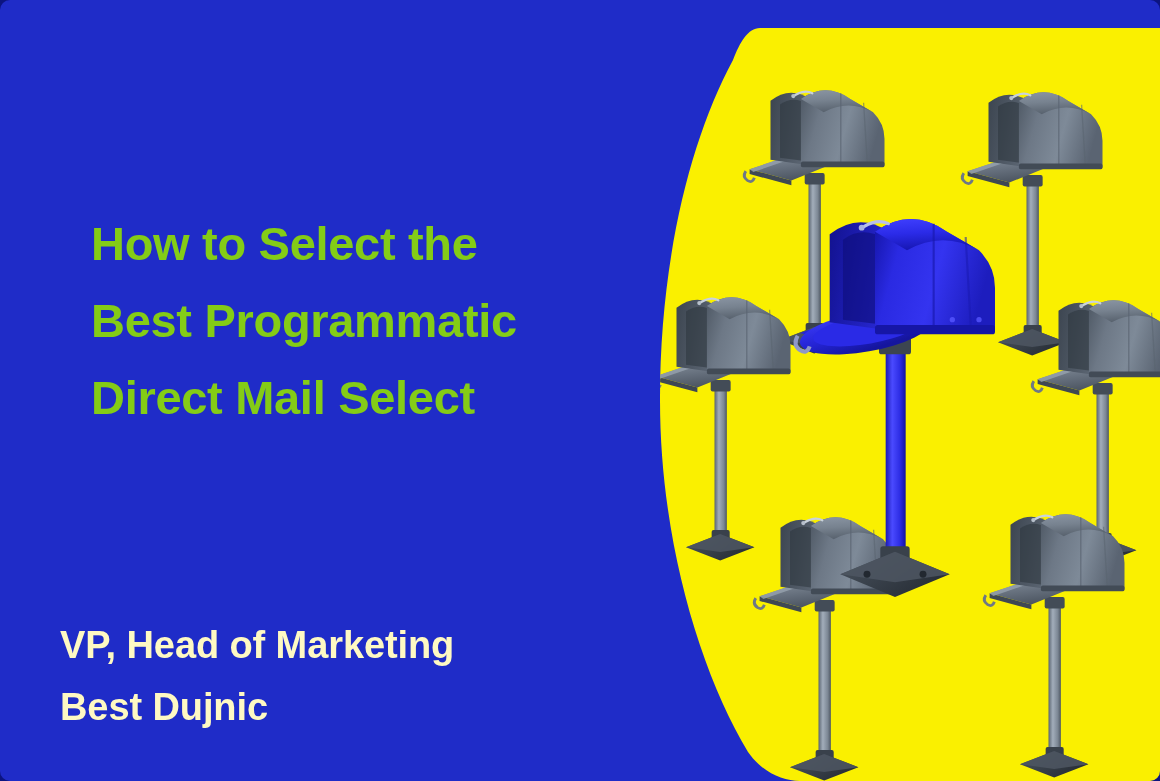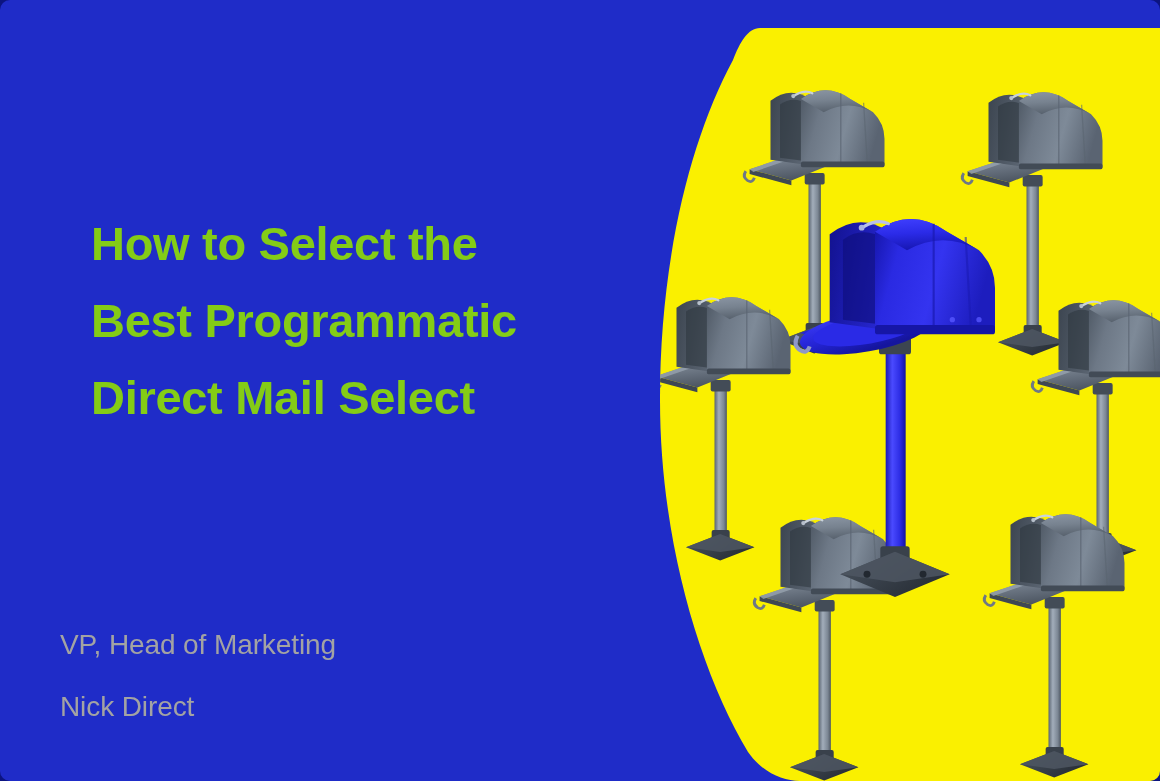--- a/index.html
+++ b/index.html
@@ -45,23 +45,23 @@
     letter-spacing: -0.3px;
     margin-left: 32px;
   }
   #title .tline { display: block; white-space: nowrap; }
 
   #byline {
     position: absolute;
     left: 60px;
     top: 614px;
     width: 560px;
-    color: #a3a3a3;
-    font-size: 28px;
-    font-weight: normal;
+    color: #fef9c3;
+    font-size: 38px;
+    font-weight: bold;
     line-height: 62px;
     letter-spacing: -0.1px;
   }
   #byline .bline { display: block; white-space: nowrap; }
 
   
   #stage-wrap {
     position: absolute;
     left: 0;
     top: 0;
@@ -263,18 +263,18 @@
   <div id="text-col">
 
     <div id="title">
       <span class="tline">How to Select the</span>
       <span class="tline">Best Programmatic</span>
       <span class="tline">Direct Mail Select</span>
     </div>
 
     <div id="byline">
       <span class="bline">VP, Head of Marketing</span>
-      <span class="bline">Nick Direct</span>
+      <span class="bline">Best Dujnic</span>
     </div>
 
   </div>
 
 </div>
 
 </body></html>

